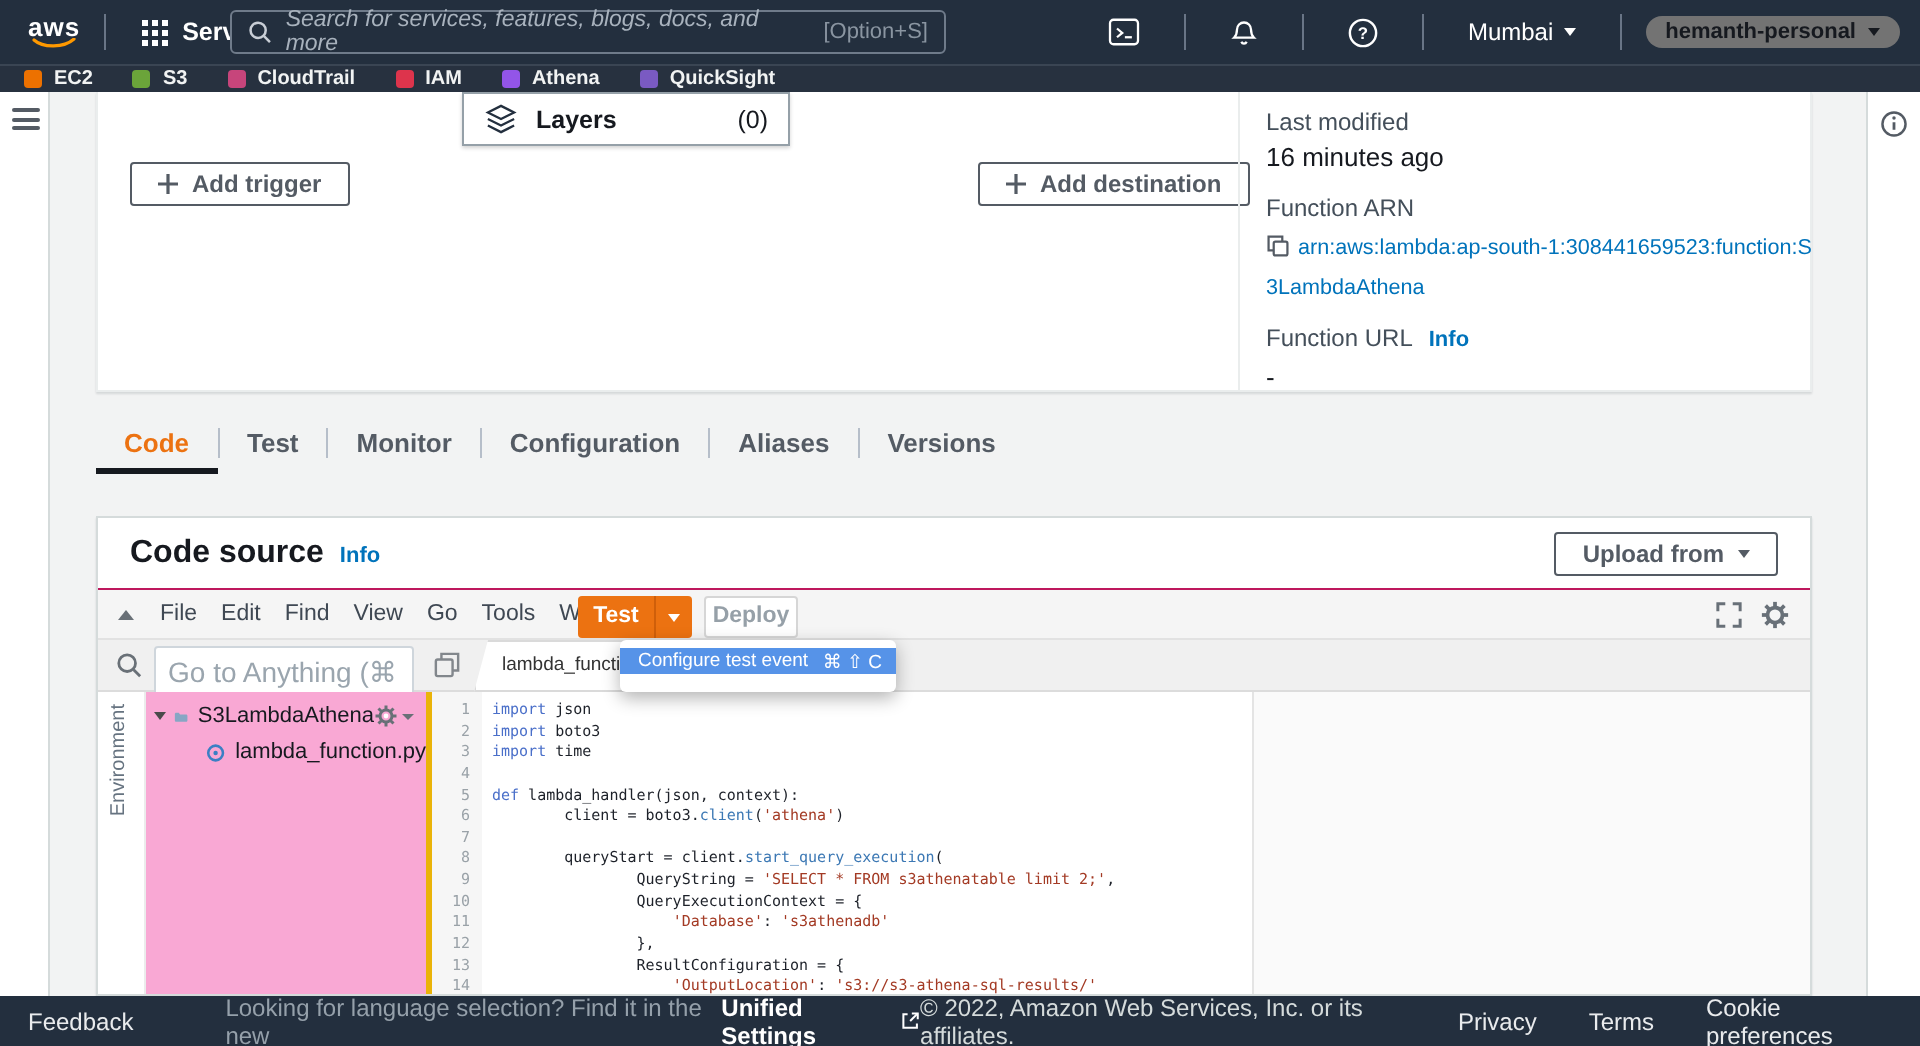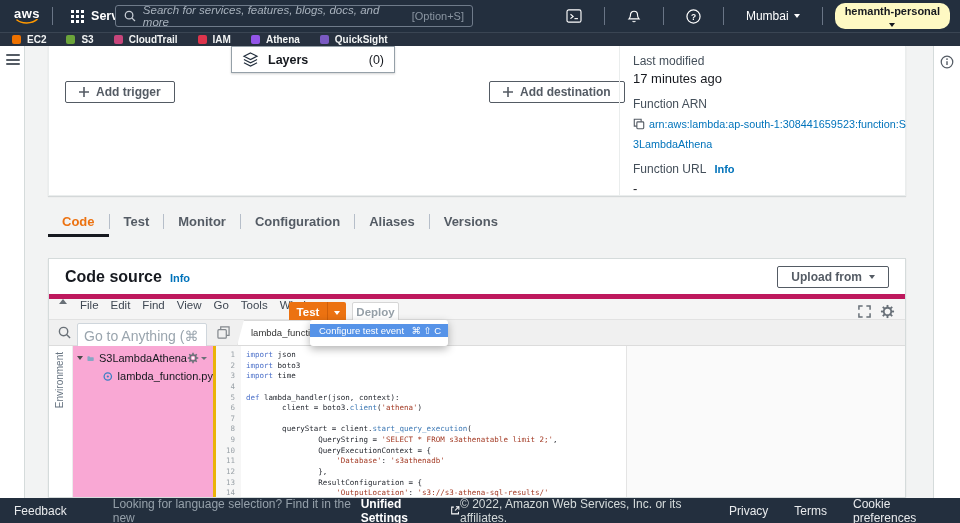--- a/index.html
+++ b/index.html
@@ -12,21 +12,21 @@
   .aws-logo .aws-txt { color:#fff; font-weight:bold; font-size:13px; line-height:11px; letter-spacing:.5px; }
   .aws-logo svg { display:block; }
   .nav-vsep { width:1px; height:18px; background:#697586; margin:0 12px; }
   .services { display:flex; align-items:center; gap:7px; color:#fff; font-size:12.5px; font-weight:bold; padding:4px 6px; }
   .gsearch { position:absolute; left:115px; top:5px; width:358px; height:22px; border:1px solid #6f7b8a; border-radius:3px; display:flex; align-items:center; padding:0 8px; gap:7px; background:#232f3e; }
   .gsearch .ph { color:#a8b2bd; font-size:11.5px; font-style:italic; }
   .gsearch .sc { margin-left:auto; color:#8a95a1; font-size:11px; }
   .nav-right { margin-left:auto; display:flex; align-items:center; margin-right:10px; }
   .nav-icobtn { padding:0 10px; display:flex; align-items:center; }
   .region { color:#fff; font-size:12px; display:flex; align-items:center; gap:5px; padding:0 10px; }
-  .acct-pill { background:#fef9c3; border-radius:10px; padding:2px 10px; font-size:11px; font-weight:bold; color:#16191f; display:flex; align-items:center; gap:6px;flex-direction:column; }
+  .acct-pill { background:#737373; border-radius:10px; padding:2px 10px; font-size:11px; font-weight:bold; color:#16191f; display:flex; align-items:center; gap:6px; }
   .caret-down { width:0; height:0; border-left:3.5px solid transparent; border-right:3.5px solid transparent; border-top:4.5px solid currentColor; display:inline-block; }
   .caret-up { width:0; height:0; border-left:4px solid transparent; border-right:4px solid transparent; border-bottom:5px solid #697077; display:inline-block; }
 
   
   .favbar { position:absolute; left:0; top:32px; width:960px; height:14px; background:#27313f; border-top:1px solid #3a4553; display:flex; align-items:center; padding-left:12px; gap:20px; }
   .fav-item { display:flex; align-items:center; gap:6px; }
   .fav-icon { width:9px; height:9px; border-radius:2px; display:inline-block; }
   .fav-label { color:#f1f3f3; font-size:10px; font-weight:bold; }
 
   
@@ -62,21 +62,21 @@
   .tab.active { color:#ec7211; }
   .tab.active::after { content:""; position:absolute; left:0; right:0; bottom:0; height:3px; background:#16191f; }
   .tab-sep { width:1px; height:15px; background:#b6bec9; align-self:center; }
 
   
   .cscard { position:absolute; left:48px; top:212px; width:858px; height:240px; background:#fff; border:1px solid #d5dbdb; box-shadow:0 1px 1px rgba(0,28,36,.12); }
   .cs-header { position:absolute; left:0; top:0; right:0; height:35px; display:flex; align-items:center; padding:0 16px; }
   .cs-title { font-size:16px; font-weight:bold; color:#16191f; }
   .cs-info { margin-left:8px; margin-top:3px; }
   .btn-upload { margin-left:auto; }
-  .menubar { position:absolute; left:0; top:35px; right:0; height:26px; background:#f5f5f5; border-top:5px solid #be185d; border-bottom:1px solid #e2e2e2; display:flex; padding-left:10px; }
+  .menubar { position:absolute; left:0; top:35px; right:0; height:26px; background:#f5f5f5; border-top:1px solid #be185d; border-bottom:1px solid #e2e2e2; display:flex; align-items:center; padding-left:10px; }
   .menu-items { display:flex; gap:12px; margin-left:13px; }
   .menu-item { font-size:11.5px; color:#3f4853; cursor:pointer; }
   .btn-test { position:absolute; left:240px; top:3px; width:57px; height:21px; background:#ec7211; border-radius:2px; display:flex; cursor:pointer; }
   .btn-test .t-lab { width:38px; text-align:center; color:#fff; font-size:11.5px; font-weight:bold; line-height:21px; }
   .btn-test .t-caret { width:19px; border-left:1px solid #cf5f0a; display:flex; align-items:center; justify-content:center; color:#fff; }
   .btn-deploy { position:absolute; left:303px; top:3px; width:47px; height:21px; background:#fff; border:1px solid #d6d6d6; border-radius:2px; color:#96a0a8; font-size:11.5px; font-weight:bold; text-align:center; line-height:19px; }
   .mb-right { position:absolute; right:10px; top:5px; display:flex; gap:9px; align-items:center; }
   .toolbar2 { position:absolute; left:0; top:61px; right:0; height:26px; background:#f0f0f0; border-bottom:1px solid #dcdcdc; }
   .goto-input { position:absolute; left:28px; top:3px; width:130px; height:19px; background:#fff; border:1px solid #cfd6dc; border-radius:2px; font-size:14px; padding:12px 6px; color:#16191f; font-family:"Liberation Sans", sans-serif; }
   .goto-input::placeholder { color:#9aa5ae; }
@@ -252,21 +252,21 @@
       </button>
       <button class="aws-btn btn-trigger">
         <svg width="10" height="10" viewBox="0 0 10 10">
             <path d="M5 0v10M0 5h10" stroke="#545b64" stroke-width="1.6"></path>
           </svg>
         <span>Add trigger</span>
       </button>
       <div class="ov-vsep"></div>
       <div class="meta">
         <div class="klabel">Last modified</div>
-        <div class="kval">17 minutes ago</div>
+        <div class="kval">16 minutes ago</div>
         <div class="klabel">Function ARN</div>
         <div class="arn-row">
           <span class="copy-ic"><svg width="12" height="12" viewBox="0 0 14 14" fill="none" stroke="#545b64" stroke-width="1.3">
                 <rect x="4.5" y="4.5" width="8" height="8" rx="1"></rect>
                 <path d="M9.5 4.5v-3h-8v8h3"></path>
               </svg></span><span class="arn-text">arn:aws:lambda:ap-south-1:308441659523:function:S3LambdaAthena</span>
         </div>
         <div class="url-row">
           <span class="klabel" style="margin:0;">Function URL</span>
           <span class="info-link">Info</span>

